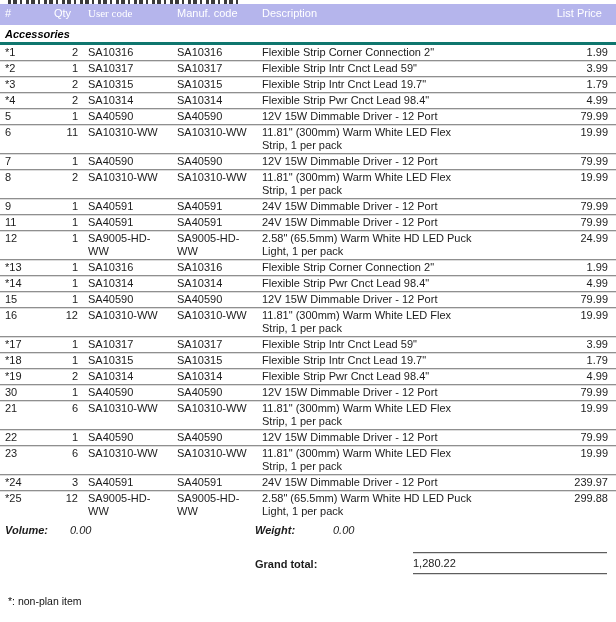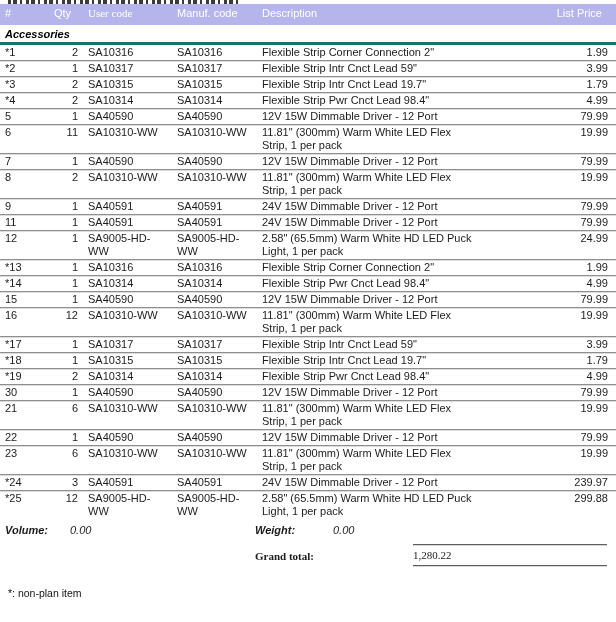--- a/index.html
+++ b/index.html
@@ -62,21 +62,21 @@
   td.td-qty   { text-align:right; }
   td.td-user  { padding-left:10px; }
   td.td-manuf { padding-left:10px; }
   td.td-desc  { padding-left:10px; }
   td.td-price { text-align:right; padding-right:8px; }
 
   .totals-row { position:relative; height:15px; margin-top:5px; }
   .totals-row .lbl { font-weight:bold; }
   .pos { position:absolute; top:0; white-space:nowrap;font-style:italic; }
 
-  .grand-row { position:relative; height:26px; margin-top:5px;font-family:Liberation Serif, serif; }
+  .grand-row { position:relative; height:26px; margin-top:13px; }
   .grand-row .lbl { font-weight:bold; position:absolute; left:255px; top:6px; }
   .gt-box {
     position:absolute; left:413px; top:0; width:186px;
     border-top:1px solid #5e5e5e; border-bottom:1px solid #5e5e5e;
     box-shadow:0 1px 0 #d9d9d9, inset 0 1px 0 #d9d9d9;
     padding:4px 8px 4px 0;
   }
 
   .footnote { margin:17px 0 0 8px; font-size:10.5px; color:#111; }
 </style>

